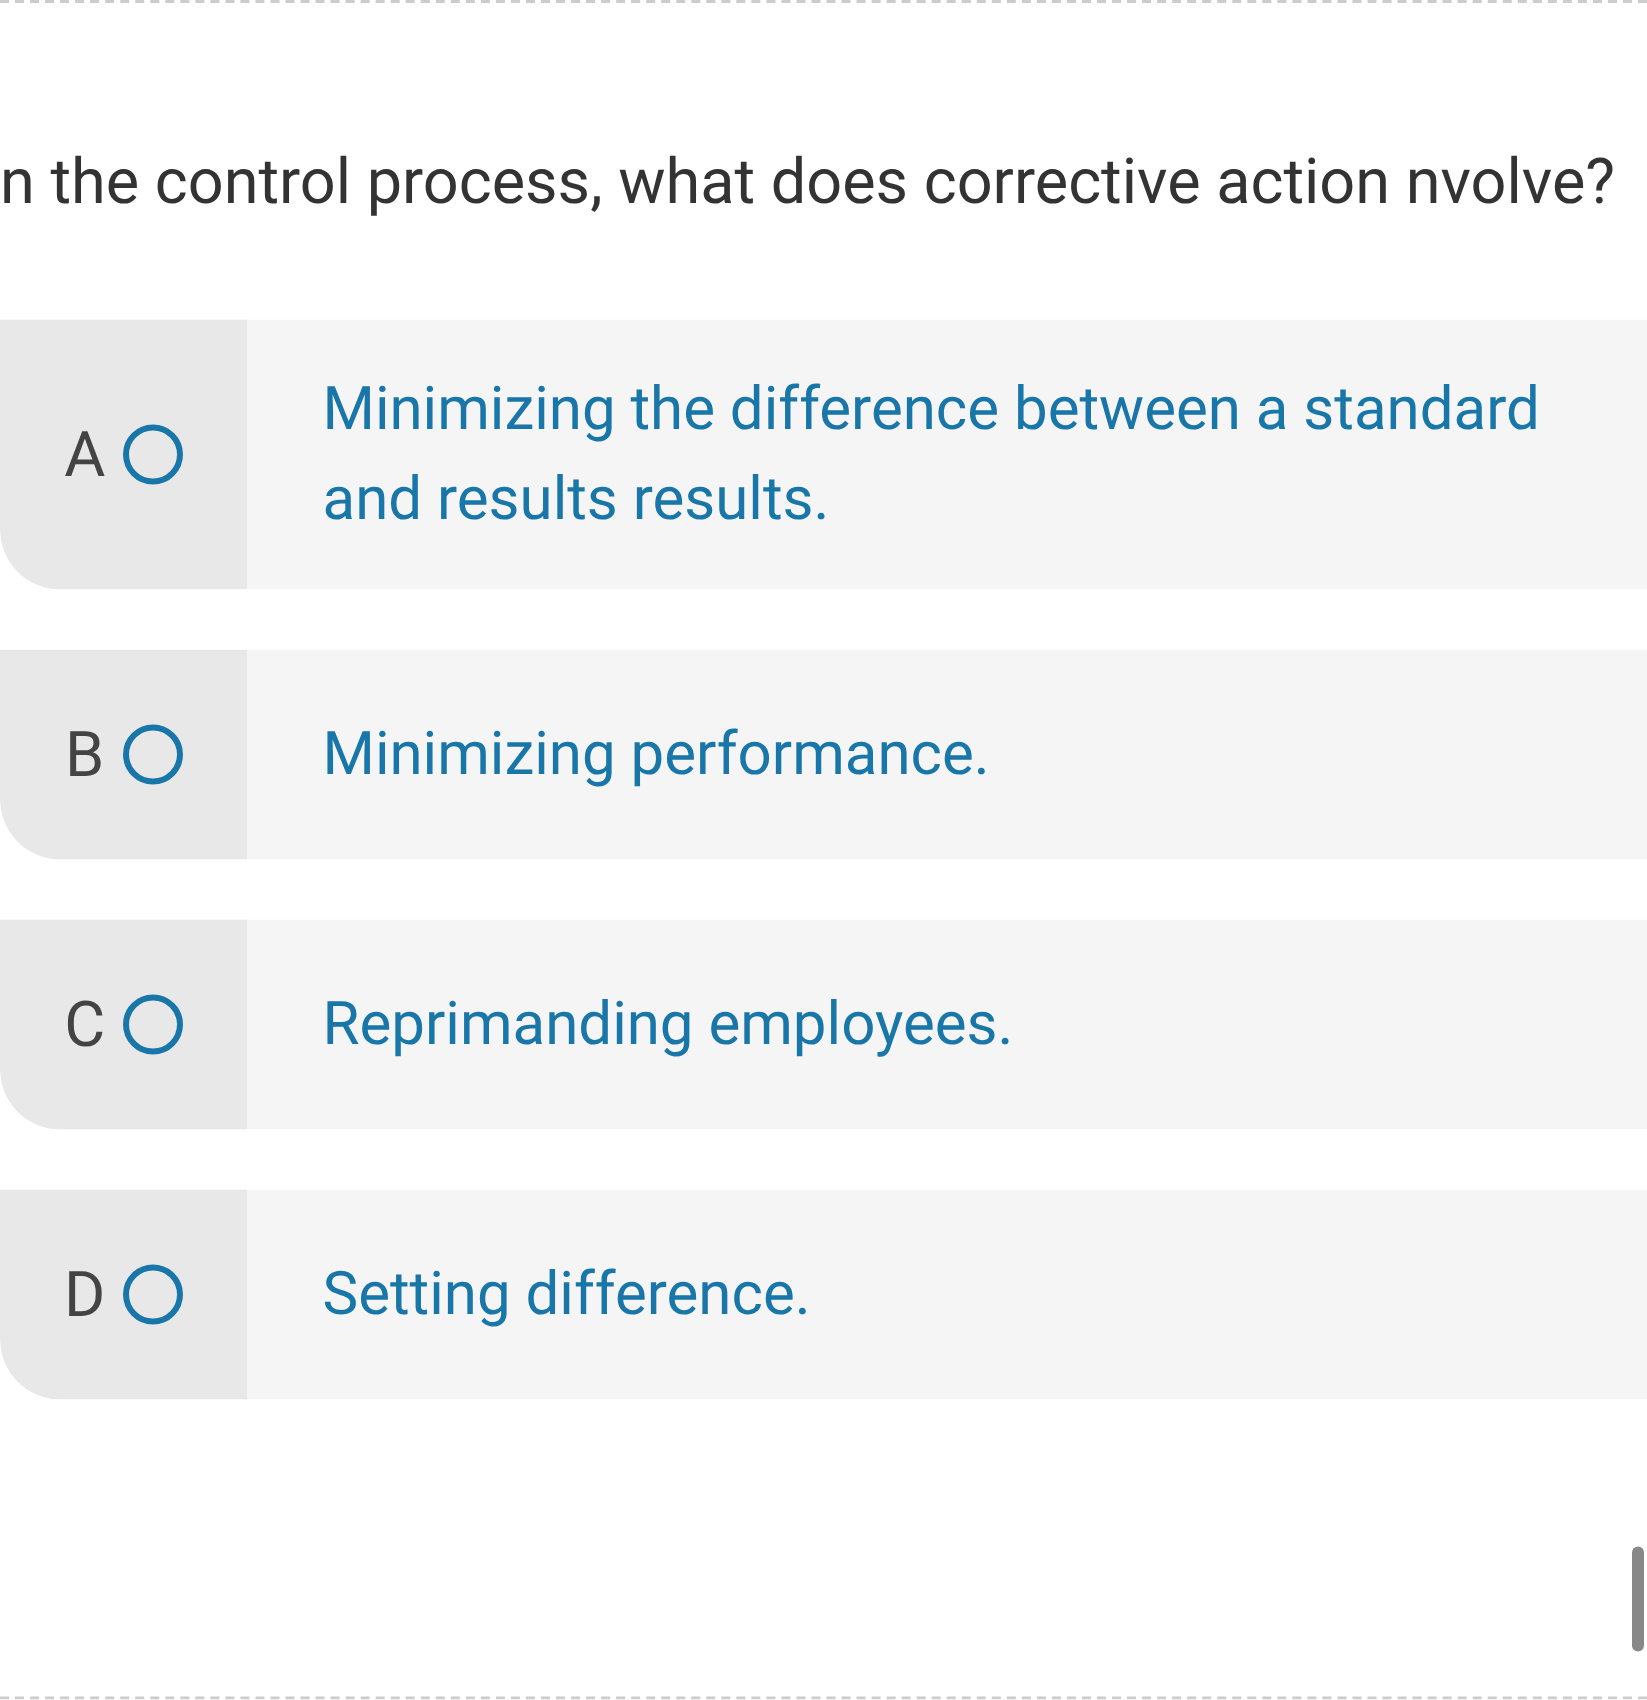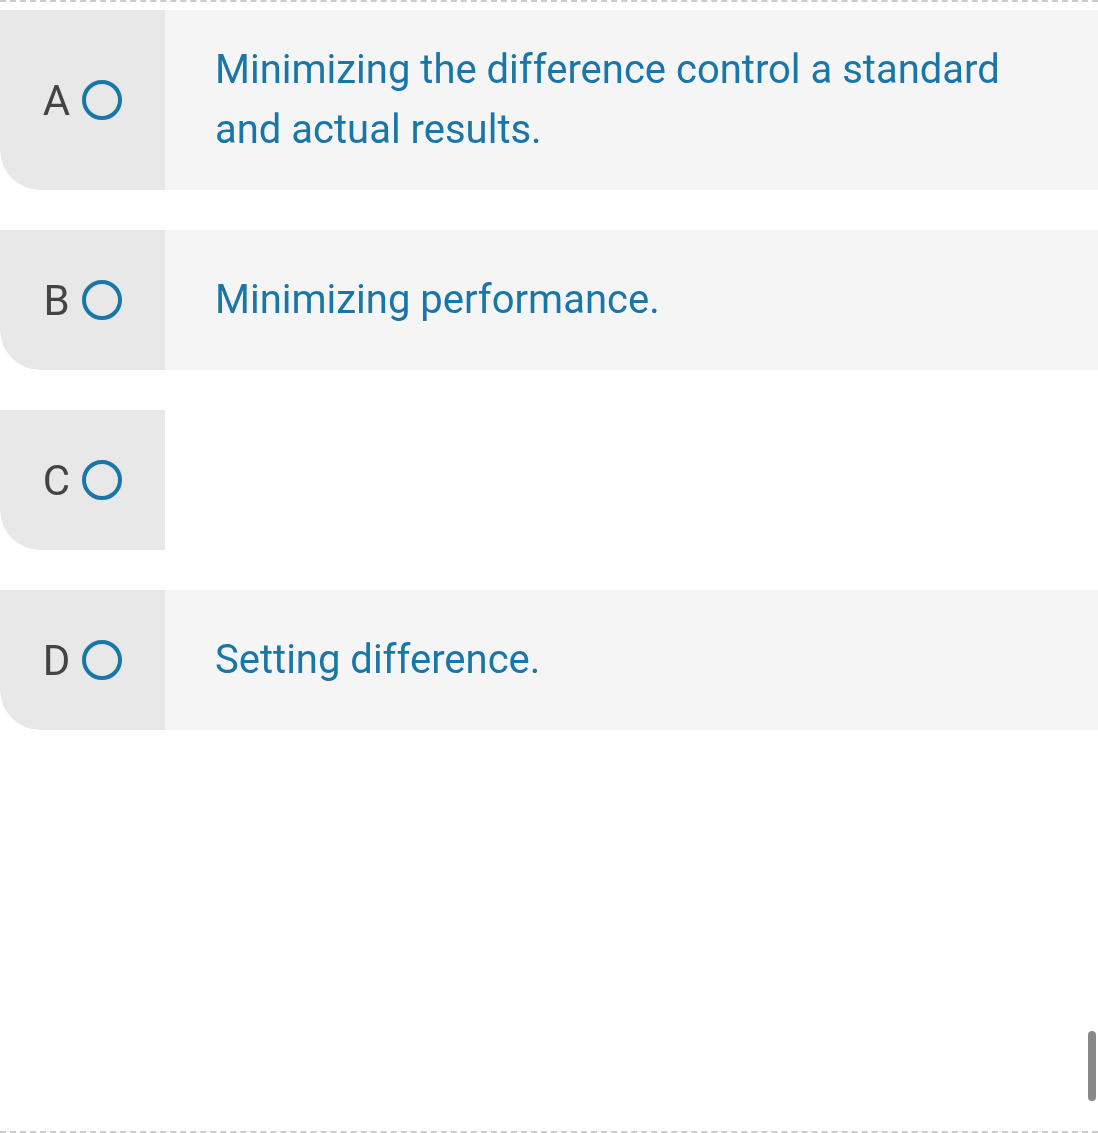--- a/index.html
+++ b/index.html
@@ -85,47 +85,51 @@
       width: 8px;
       height: 70px;
       background: #888;
       border-radius: 4px;
     }
   </style>
 </head>
 <body>
 
 <div class="container">
+  <div class="question-text">n the control process, what does corrective action nvolve?</div>
 
   <div class="options">
 
     <div class="option">
       <div class="option-letter-area">
         <span class="option-letter">A</span>
         <span class="radio-circle"></span>
       </div>
       <div class="option-text-area">
-        <span class="option-text">Minimizing the difference control a standard and actual results.</span>
+        <span class="option-text">Minimizing the difference between a standard and results results.</span>
       </div>
     </div>
 
     <div class="option">
       <div class="option-letter-area">
         <span class="option-letter">B</span>
         <span class="radio-circle"></span>
       </div>
       <div class="option-text-area">
         <span class="option-text">Minimizing performance.</span>
       </div>
     </div>
 
     <div class="option">
       <div class="option-letter-area">
         <span class="option-letter">C</span>
         <span class="radio-circle"></span>
+      </div>
+      <div class="option-text-area">
+        <span class="option-text">Reprimanding employees.</span>
       </div>
     </div>
 
     <div class="option">
       <div class="option-letter-area">
         <span class="option-letter">D</span>
         <span class="radio-circle"></span>
       </div>
       <div class="option-text-area">
         <span class="option-text">Setting difference.</span>

